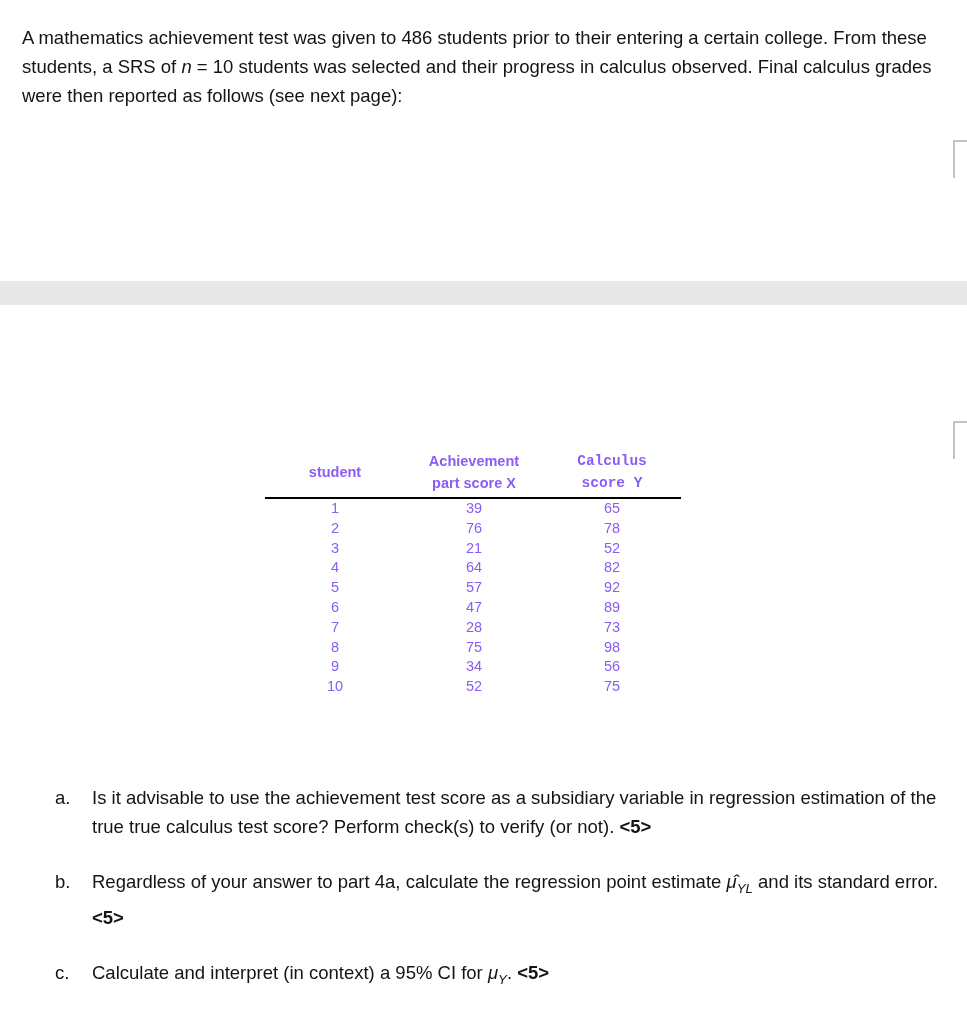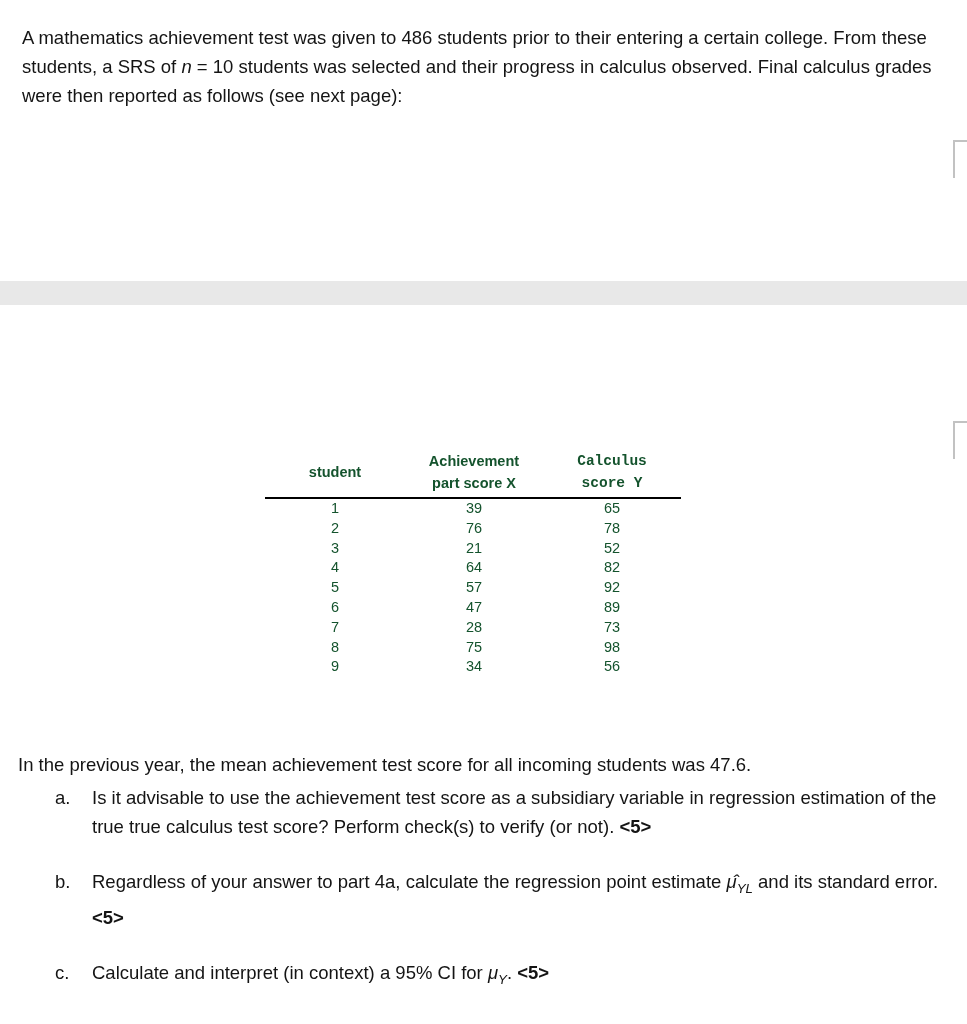--- a/index.html
+++ b/index.html
@@ -40,21 +40,21 @@
   .bracket.b2 { top: 421px; }
   .tablewrap {
     position: absolute;
     left: 265px;
     top: 450px;
     width: 416px;
   }
   table {
     border-collapse: collapse;
     width: 100%;
-    color: #14532d;
+    color: #8b5cf6;
     font-size: 14.5px;
   }
   thead tr { border-bottom: 2px solid #000; }
   thead th {
     font-weight: bold;
     vertical-align: middle;
     text-align: center;
     padding: 0 0 3px 0;
     line-height: 22px;
   }
@@ -156,25 +156,29 @@
         <tr>
           <td>8</td>
           <td>75</td>
           <td>98</td>
         </tr>
         <tr>
           <td>9</td>
           <td>34</td>
           <td>56</td>
         </tr>
+        <tr>
+          <td>10</td>
+          <td>52</td>
+          <td>75</td>
+        </tr>
       </tbody>
     </table>
   </div>
 
-  <p class="mid">In the previous year, the mean achievement test score for all incoming students was 47.6.</p>
 
   <div class="qlist">
 
     <div class="q">
       <div class="qlabel">a.</div>
       <div class="qtext"><span>Is it advisable to use the achievement test score as a subsidiary variable in regression estimation of the true true calculus test score?  Perform check(s) to verify (or not). </span><span class="score">&lt;5&gt;</span></div>
     </div>
 
     <div class="q">
       <div class="qlabel">b.</div>

